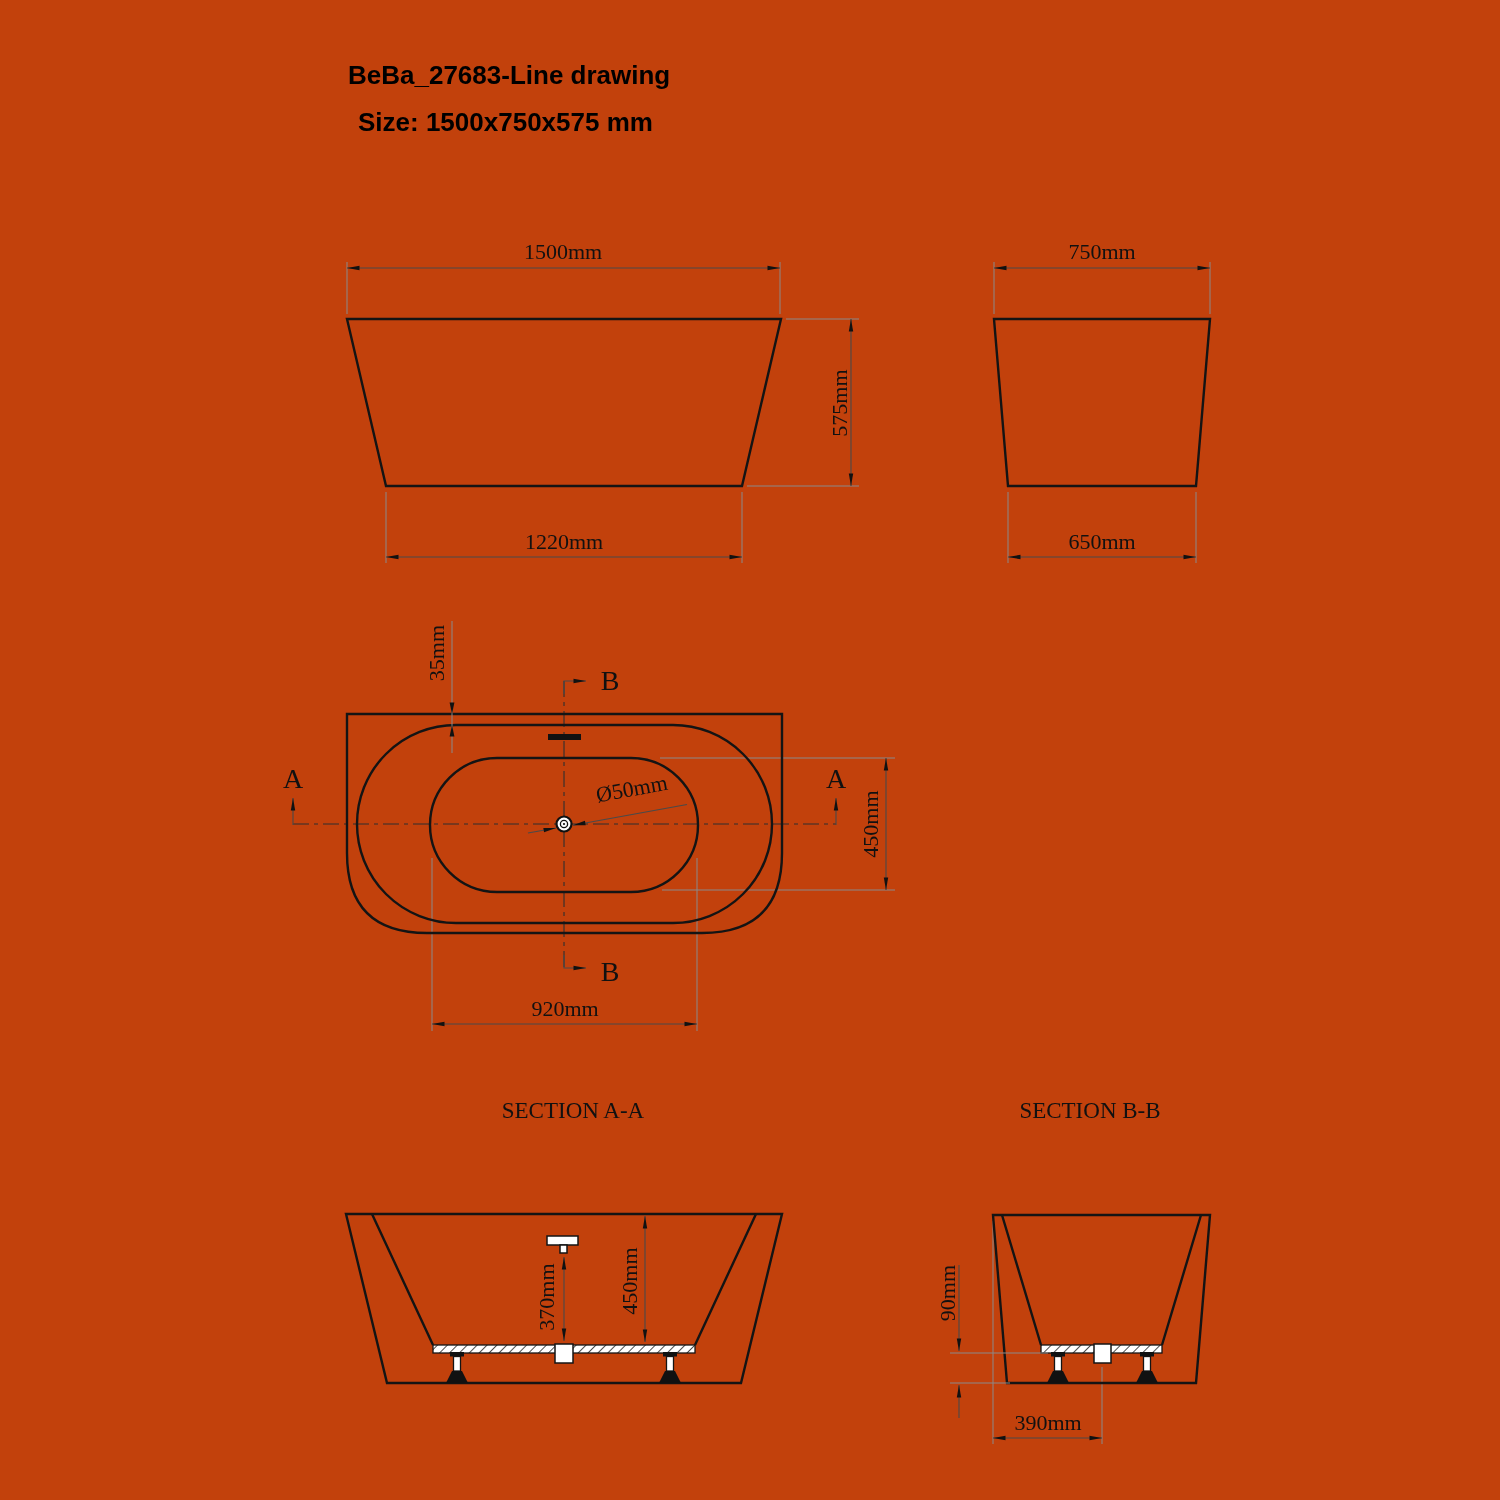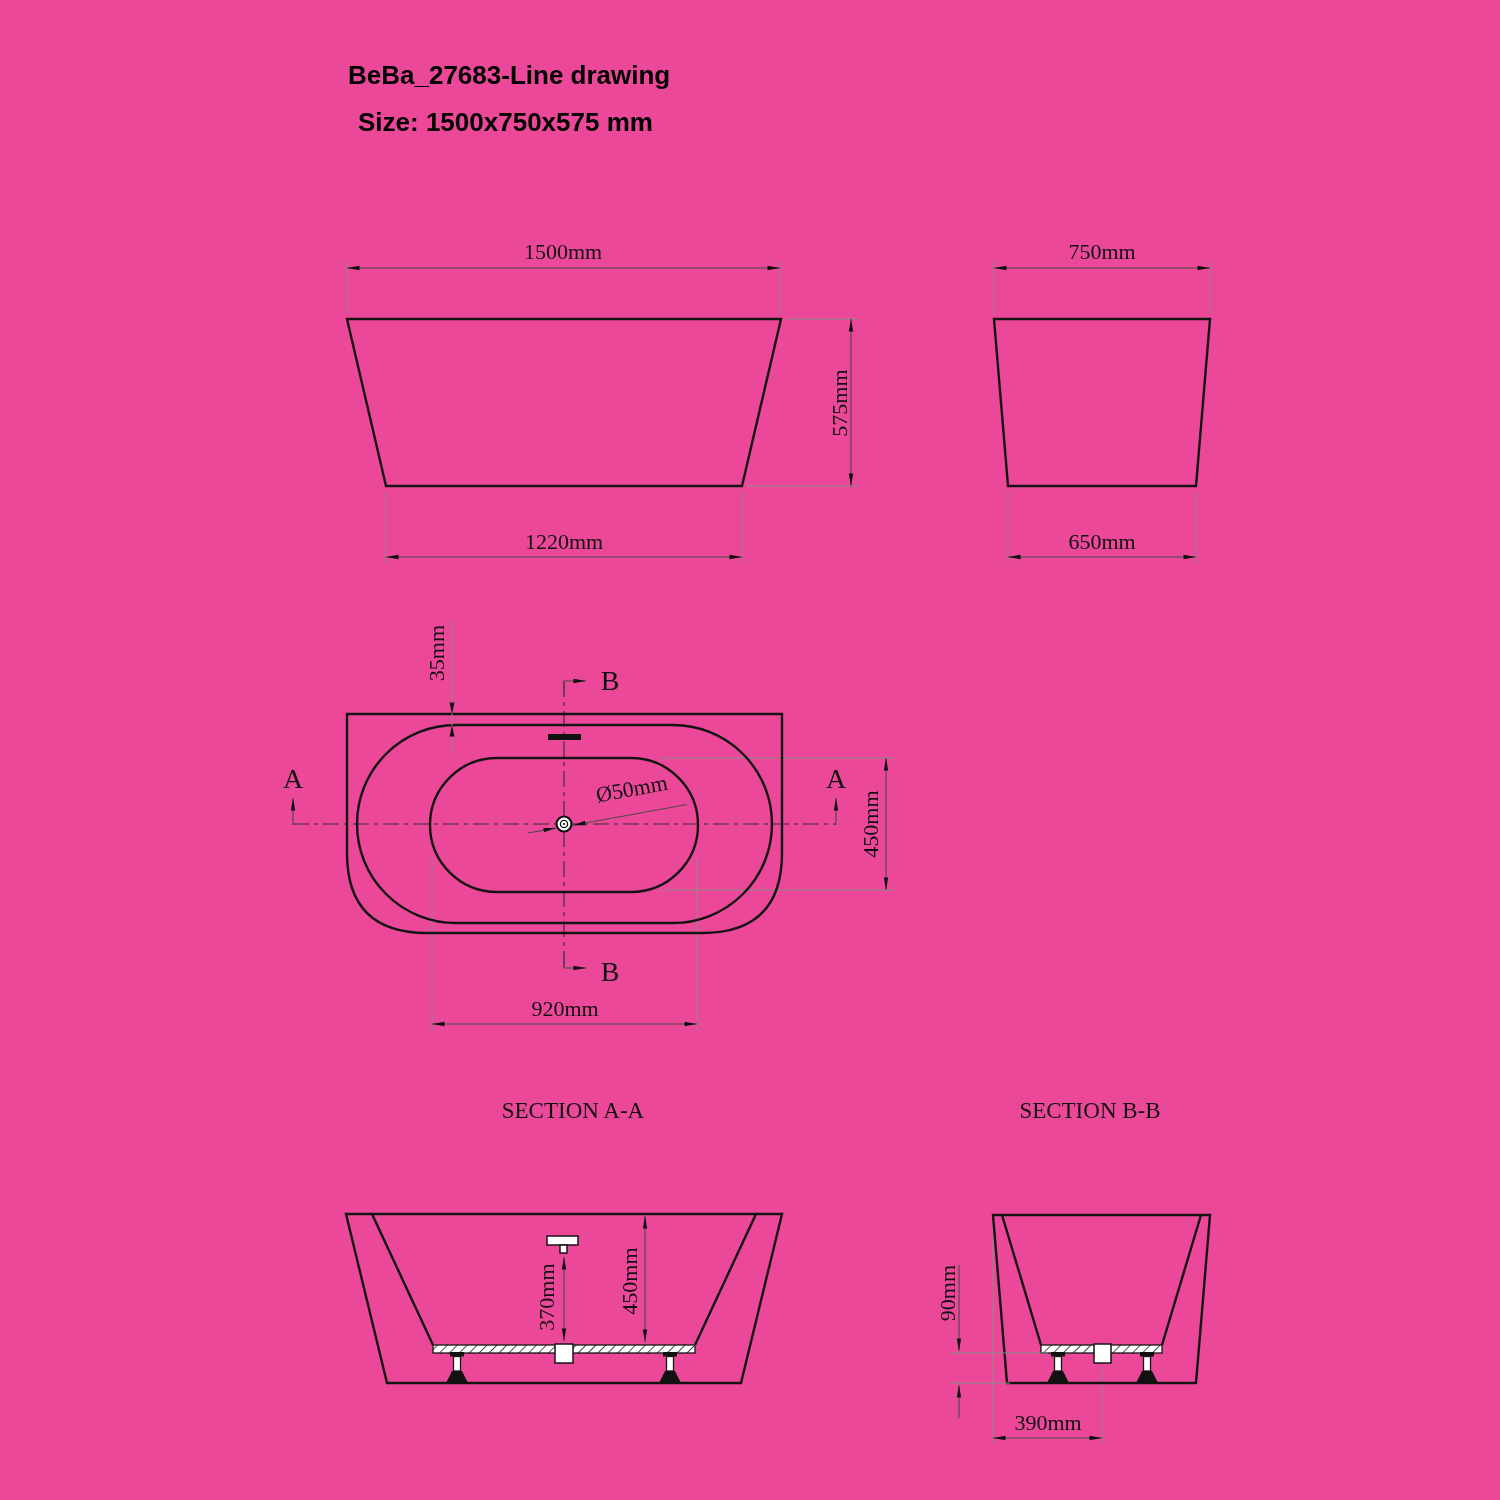--- a/index.html
+++ b/index.html
@@ -1,16 +1,16 @@
 <!DOCTYPE html>
 <html><head>
 <meta charset="utf-8">
 <style>
   html,body{margin:0;padding:0;background:#ffffff;}
-  .page{position:relative;width:1500px;height:1500px;background:#ec4899;overflow:hidden;}
+  .page{position:relative;width:1500px;height:1500px;background:#c2410c;overflow:hidden;}
   svg{position:absolute;left:0;top:0;}
   .out { fill:none; stroke:#141414; stroke-width:2.4; stroke-linejoin:miter; }
   .dim { fill:none; stroke:#4a4a4a; stroke-width:1.1; }
   .ext { fill:none; stroke:#8a8a8a; stroke-width:1; }
   .cl  { fill:none; stroke:#2f2f2f; stroke-width:1.1; stroke-dasharray:16 5 4 5; }
   .td  { font:22px "Liberation Serif", serif; fill:#111; text-anchor:middle; }
   .tab { font:28px "Liberation Serif", serif; fill:#111; text-anchor:middle; }
   .tsec{ font:23px "Liberation Serif", serif; fill:#111; text-anchor:middle; }
   .ts  { font:600 26px "Liberation Sans", sans-serif; fill:#000; }
   .blk { fill:#111; stroke:none; }

